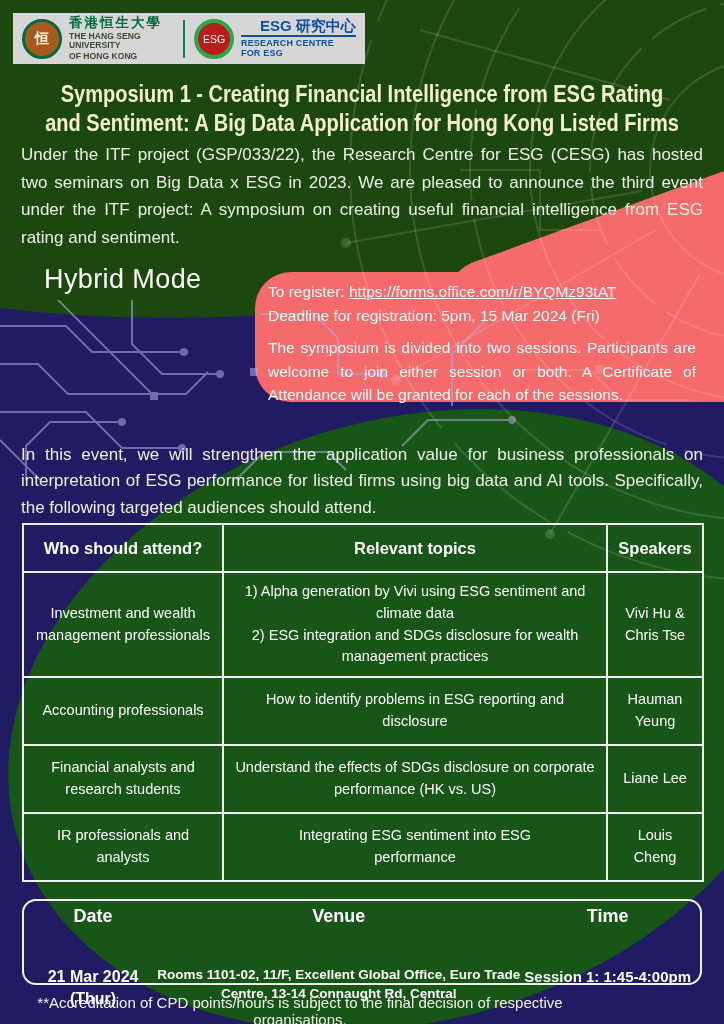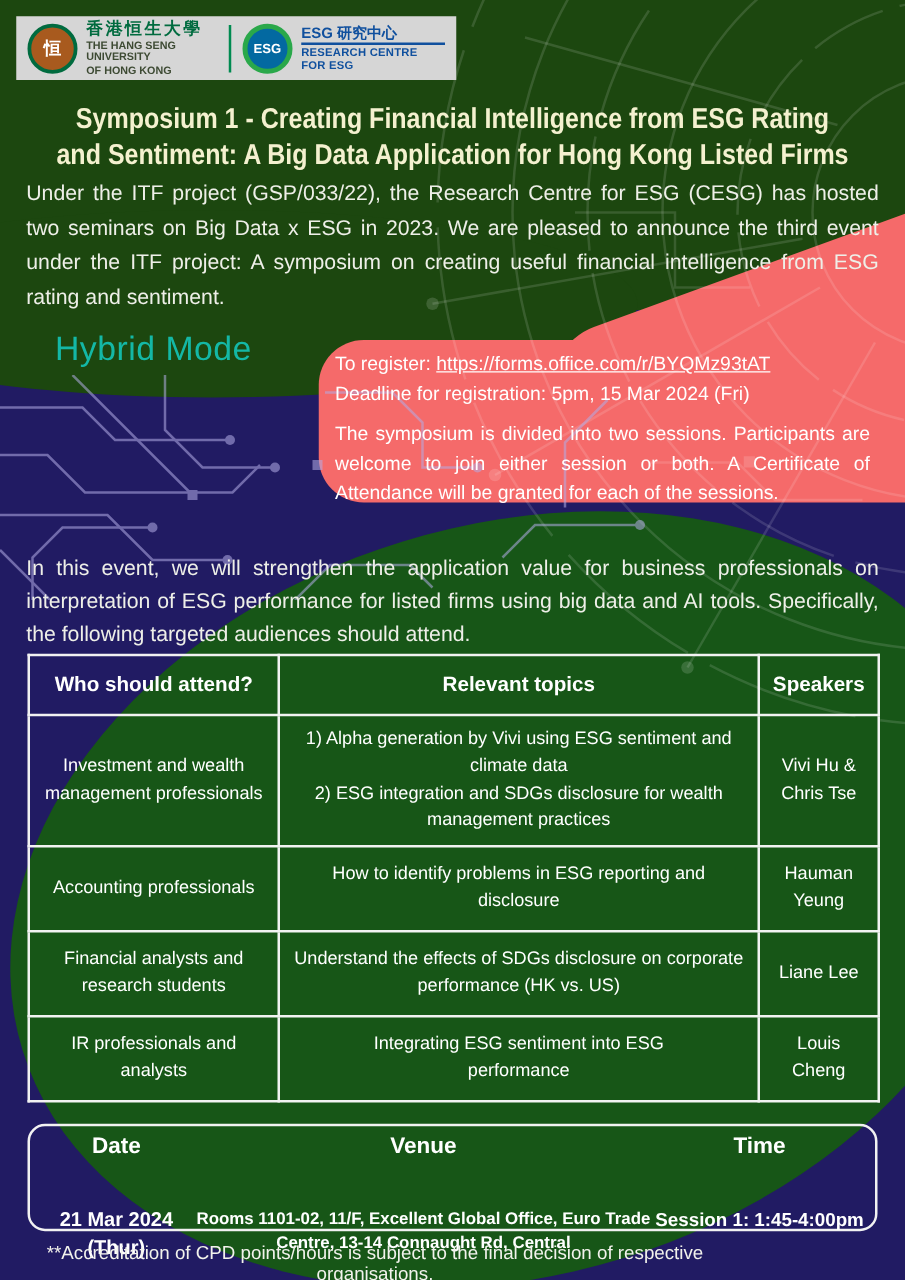--- a/index.html
+++ b/index.html
@@ -22,33 +22,33 @@
   svg.traces{left:0;top:300px;opacity:.55;}
   
   .brandbar{position:absolute;left:13px;top:13px;width:352px;height:51px;background:var(--bar-gray,#d6d6d6);
     display:flex;align-items:center;padding:0 9px;box-sizing:border-box;z-index:5;}
   .hsu-seal{width:40px;height:40px;border-radius:50%;background:#a85a1e;border:3px solid var(--hsu-green,#006b3f);
     color:#fff;display:flex;align-items:center;justify-content:center;font-size:14px;font-weight:bold;box-sizing:border-box;flex:none;}
   .hsu-text{margin-left:7px;line-height:1.05;}
   .hsu-cn{color:var(--hsu-green,#006b3f);font-weight:bold;font-size:13.5px;letter-spacing:2px;}
   .hsu-en{color:#3d4a33;font-weight:bold;font-size:8.6px;margin-top:2px;}
   .brand-divider{width:2px;height:38px;background:#008a50;margin:0 9px;flex:none;}
-  .esg-seal{width:40px;height:40px;border-radius:50%;background:#0369a1;border:4px solid #2aa84a;
-    color:#fff;display:flex;align-items:center;justify-content:center;font-size:10.5px;font-weight:bold;box-sizing:border-box;flex:none;}
+  .esg-seal{width:40px;height:40px;border-radius:50%;background:#b91c1c;border:4px solid #2aa84a;
+    color:#fff;display:flex;align-items:center;justify-content:center;font-size:10.5px;font-weight:normal;box-sizing:border-box;flex:none;}
   .esg-text{margin-left:7px;line-height:1.1;}
-  .esg-cn{color:var(--esg-blue,#10509e);font-weight:bold;font-size:12px;}
+  .esg-cn{color:var(--esg-blue,#10509e);font-weight:bold;font-size:15px;margin-left:19px;}
   .esg-rule{height:2px;background:var(--esg-blue,#10509e);margin:1px 0 2px 0;}
   .esg-en{color:var(--esg-blue,#10509e);font-weight:bold;font-size:9px;letter-spacing:.2px;}
   
   .title{position:absolute;left:-54px;top:80px;width:832px;text-align:center;z-index:4;
     color:var(--title-cream,#f4f1cf);font-size:23px;font-weight:bold;line-height:1.24;
     transform:scaleX(.87);letter-spacing:0;}
   .intro{position:absolute;left:21px;top:141px;width:682px;z-index:4;color:var(--text-white,#eeefe8);
     font-size:17px;line-height:1.62;text-align:justify;}
-  .hybrid{position:absolute;left:44px;top:264px;z-index:4;color:#14b8a6;font-size:27px;letter-spacing:.4px;}
+  .hybrid{position:absolute;left:44px;top:264px;z-index:4;color:#ffffff;font-size:27px;letter-spacing:.4px;}
   .regbox{position:absolute;left:268px;top:280px;width:428px;z-index:4;color:#fff;font-size:15.5px;line-height:1.52;}
   .reg-link{color:#fff;text-decoration:underline;word-break:break-all;}
   .reg-note{margin-top:9px;text-align:justify;}
   .audience{position:absolute;left:21px;top:442px;width:682px;z-index:4;color:var(--text-white,#eeefe8);
     font-size:17px;line-height:1.55;text-align:justify;}
   
   table.grid{position:absolute;left:22px;top:523px;width:680px;z-index:4;border-collapse:collapse;color:#fff;table-layout:fixed;}
   .grid th,.grid td{border:2px solid #f2f2f2;padding:5px 10px;vertical-align:middle;}
   .grid th{font-size:16.5px;height:42px;padding:2px 4px;}
   .grid td{font-size:14.5px;line-height:1.5;}

